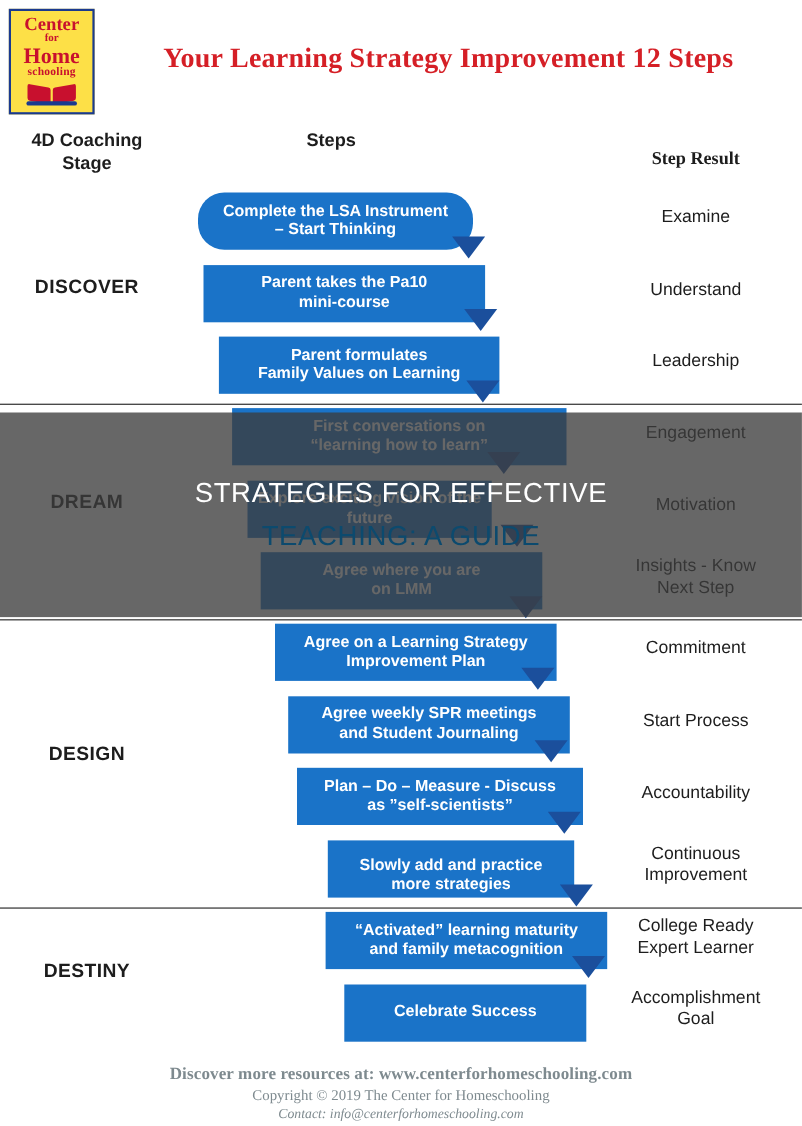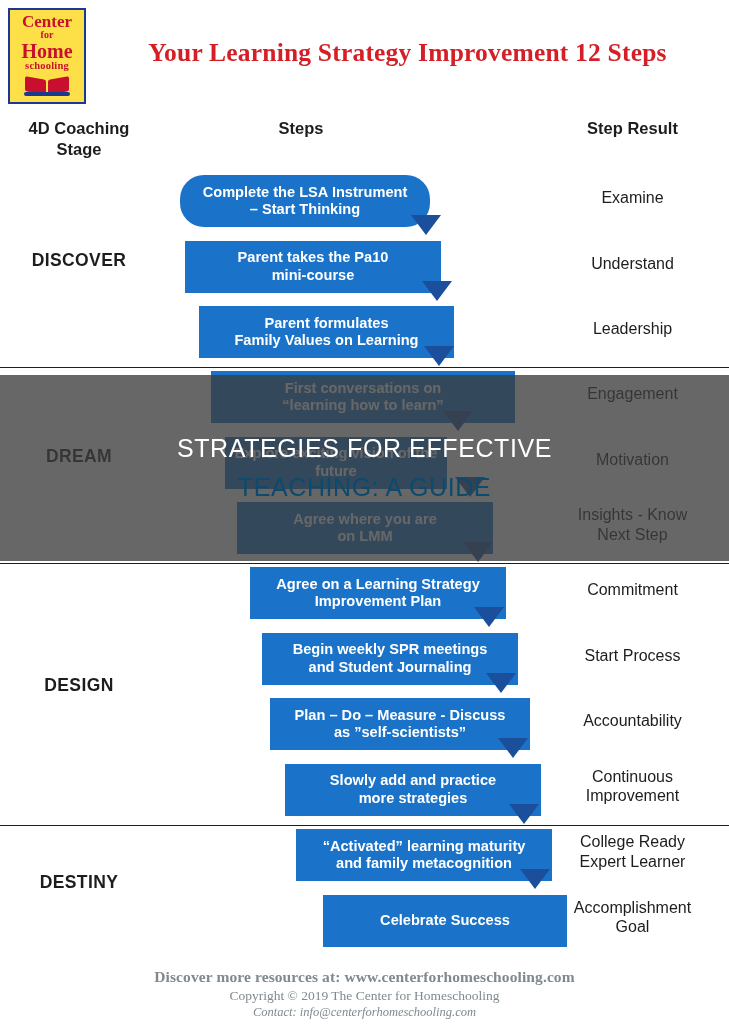--- a/index.html
+++ b/index.html
@@ -90,21 +90,21 @@
   .ch {
     position: absolute;
     font-weight: bold;
     color: #1d1d1d;
     text-align: center;
     font-size: 16.5px;
     line-height: 1.25;
   }
   .ch-stage { left: 0; top: 6px; width: 158px; }
   .ch-steps { left: 180px; top: 6px; width: 242px; }
-  .ch-result { left: 540px; top: 6px; width: 185px; }
+  .ch-result { left: 540px; top: 22px; width: 185px; font-family: Liberation Serif, serif; }
 
   
   .diagram {
     position: relative;
     height: 786px;
   }
 
   .band {
     position: relative;
     border-bottom: 1.5px solid #1d1d1d;
@@ -321,41 +321,41 @@
           <span>Improvement Plan</span>
         </span>
       </div>
       <div class="arrow" style="left:474px; top:43px;"></div>
       <div class="result" style="top:16px;">Commitment</div>
     </div>
 
     <div class="row">
       <div class="step-box" style="left:262px; width:256px; top:3px;">
         <span>
-          <span>Begin weekly SPR meetings</span><br>
+          <span>Agree weekly SPR meetings</span><br>
           <span>and Student Journaling</span>
         </span>
       </div>
       <div class="arrow" style="left:486px; top:43px;"></div>
       <div class="result" style="top:16px;">Start Process</div>
     </div>
 
     <div class="row">
       <div class="step-box" style="left:270px; width:260px; top:3px;">
         <span>
           <span>Plan – Do – Measure - Discuss</span><br>
           <span>as ”self-scientists”</span>
         </span>
       </div>
       <div class="arrow" style="left:498px; top:43px;"></div>
       <div class="result" style="top:16px;">Accountability</div>
     </div>
 
     <div class="row">
-      <div class="step-box" style="left:285px; width:256px; top:3px;">
+      <div class="step-box" style="left:298px; width:224px; top:3px;align-items:flex-end;">
         <span>
           <span>Slowly add and practice</span><br>
           <span>more strategies</span>
         </span>
       </div>
       <div class="arrow" style="left:509px; top:43px;"></div>
       <div class="result" style="top:6px;">
         <div>Continuous</div>
         <div>Improvement</div>
       </div>
@@ -373,21 +373,21 @@
         </span>
       </div>
       <div class="arrow" style="left:520px; top:43px;"></div>
       <div class="result" style="top:6px;">
         <div>College Ready</div>
         <div>Expert Learner</div>
       </div>
     </div>
 
     <div class="row">
-      <div class="step-box" style="left:323px; width:244px; top:3px;">
+      <div class="step-box" style="left:313px; width:220px; top:3px;">
         <span>Celebrate Success</span>
       </div>
       <div class="result" style="top:6px;">
         <div>Accomplishment</div>
         <div>Goal</div>
       </div>
     </div>
   </div>
 
 </div>

